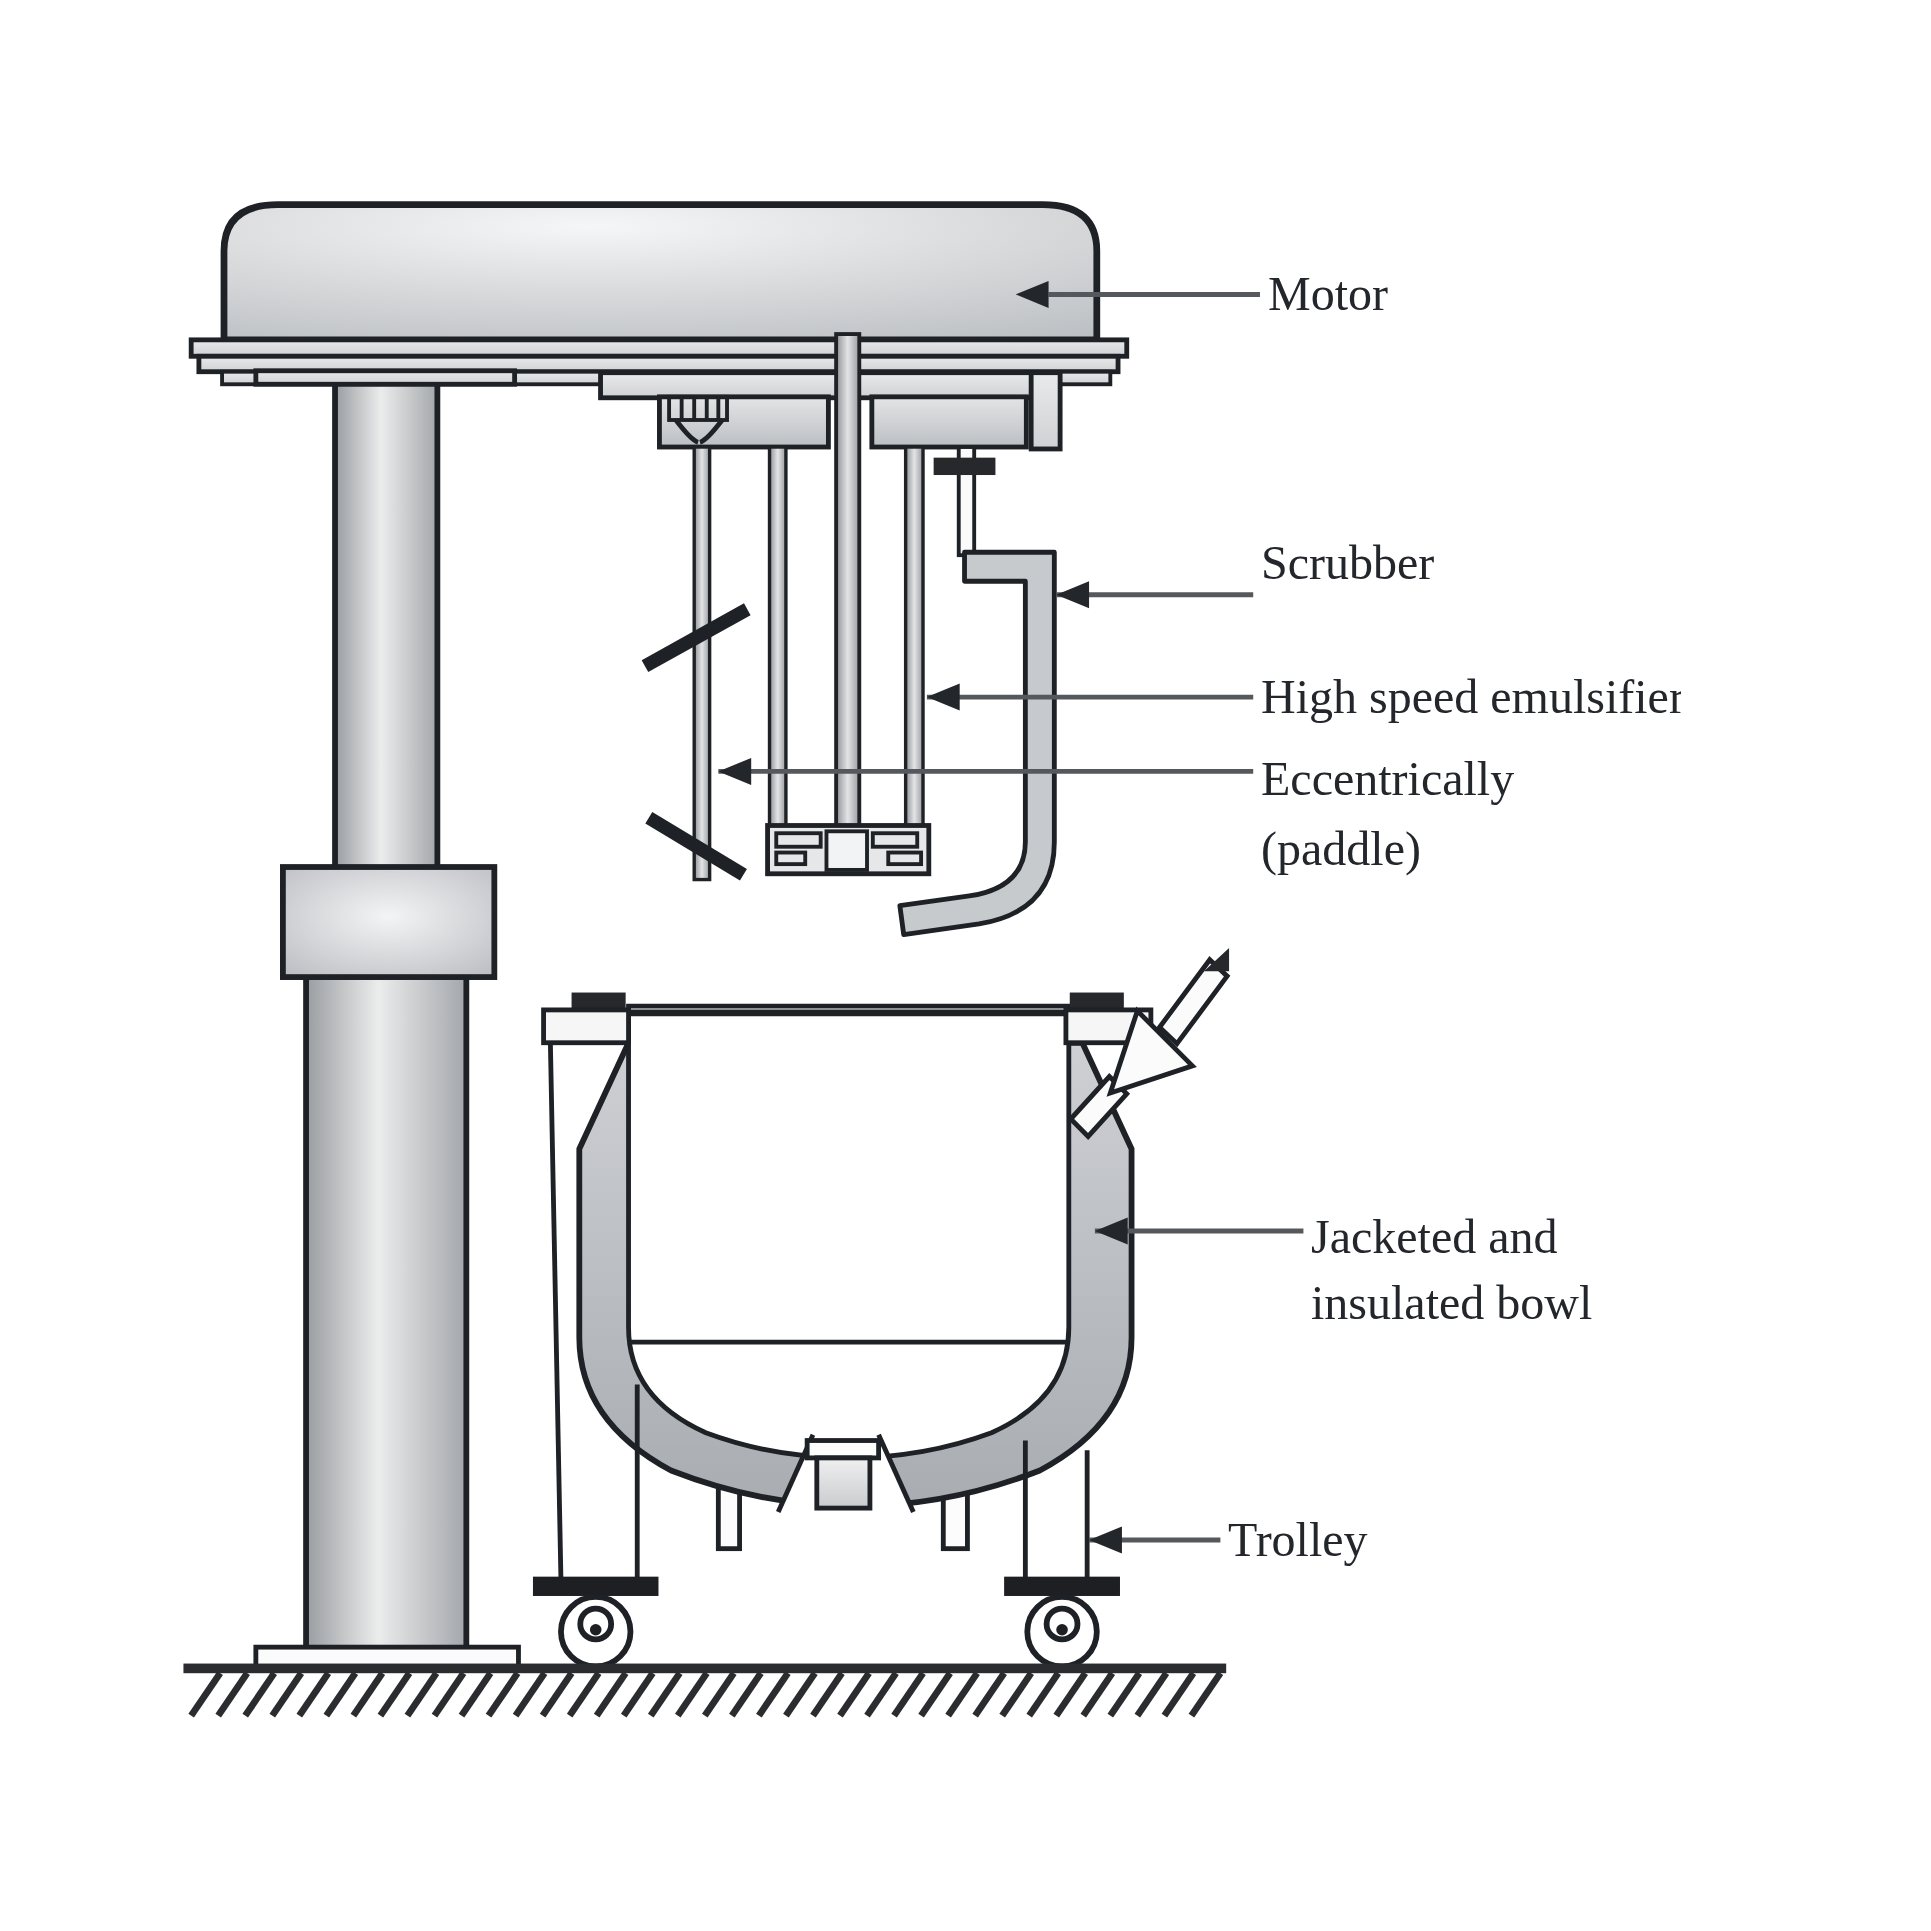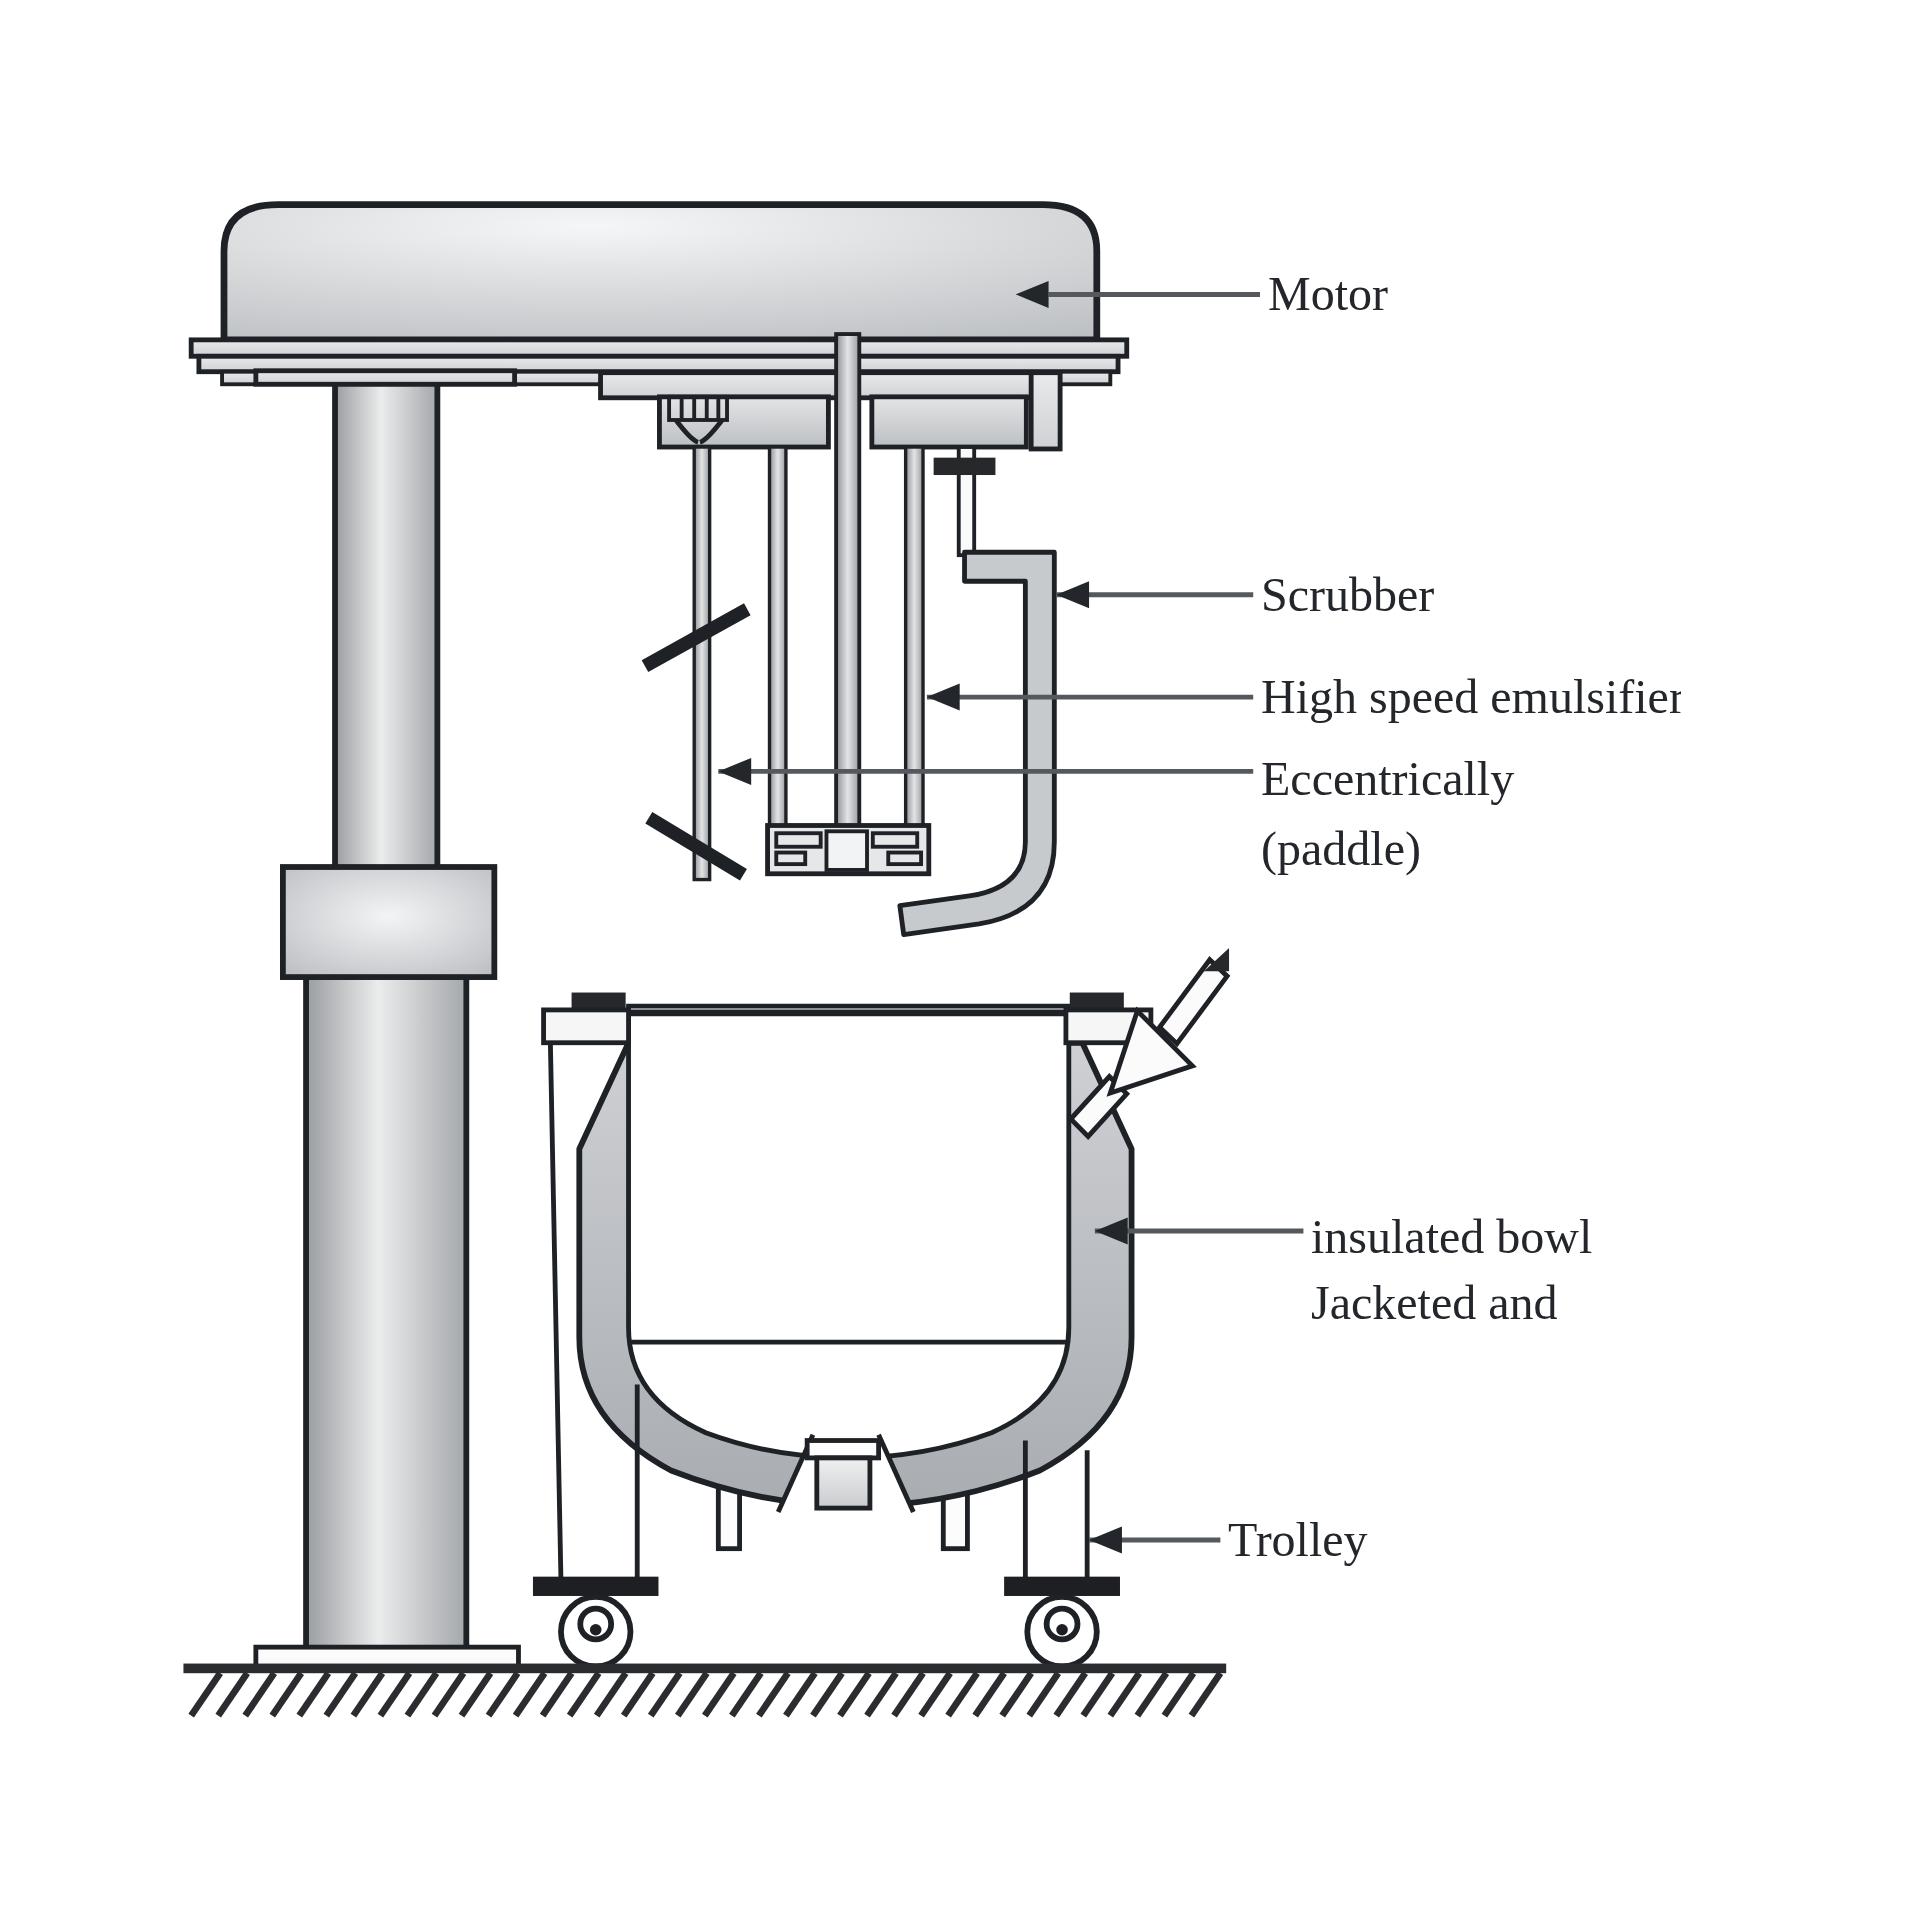--- a/index.html
+++ b/index.html
@@ -203,36 +203,36 @@
     <polygon points="1134,1275 1168,1261 1168,1289" fill="#23262b" stroke="none"></polygon>
     <line x1="1128" y1="1595" x2="1264" y2="1595"></line>
     <polygon points="1128,1595 1162,1581 1162,1609" fill="#23262b" stroke="none"></polygon>
   </g>
 </svg>
 
 <div class="label" style="left:1268px;top:267px;line-height:54px">
   <div>Motor</div>
 </div>
 
-<div class="label" style="left:1261px;top:568px;line-height:54px">
+<div class="label" style="left:1261px;top:536px;line-height:54px">
   <div>Scrubber</div>
 </div>
 
 <div class="label" style="left:1261px;top:670px;line-height:54px">
   <div>High speed emulsifier</div>
 </div>
 
 <div class="label" style="left:1261px;top:744px;line-height:70px">
   <div>Eccentrically</div>
   <div>(paddle)</div>
 </div>
 
 <div class="label" style="left:1311px;top:1204px;line-height:66px">
+  <div>Jacketed and</div>
   <div>insulated bowl</div>
-  <div>Jacketed and</div>
 </div>
 
 <div class="label" style="left:1228px;top:1513px;line-height:54px">
   <div>Trolley</div>
 </div>
 
 </div>
 
 
 </body></html>

